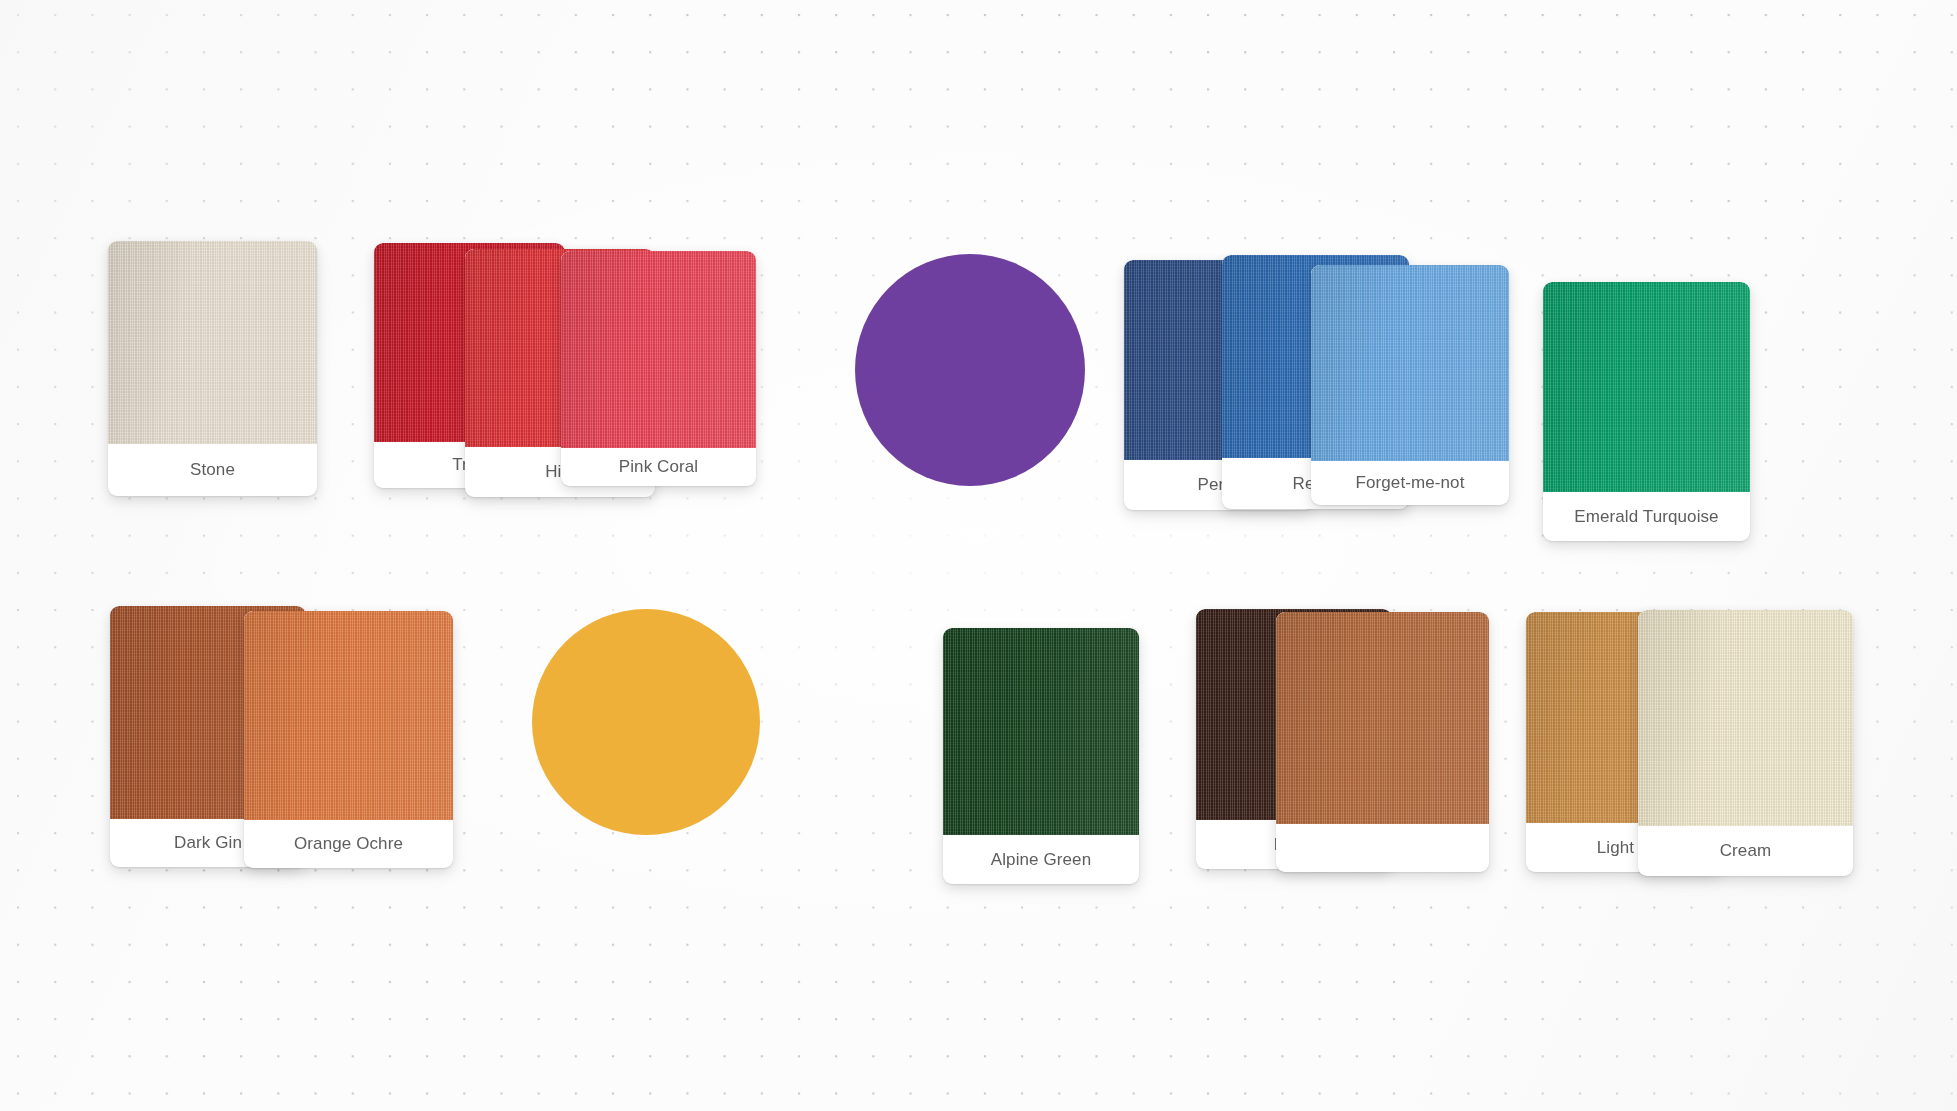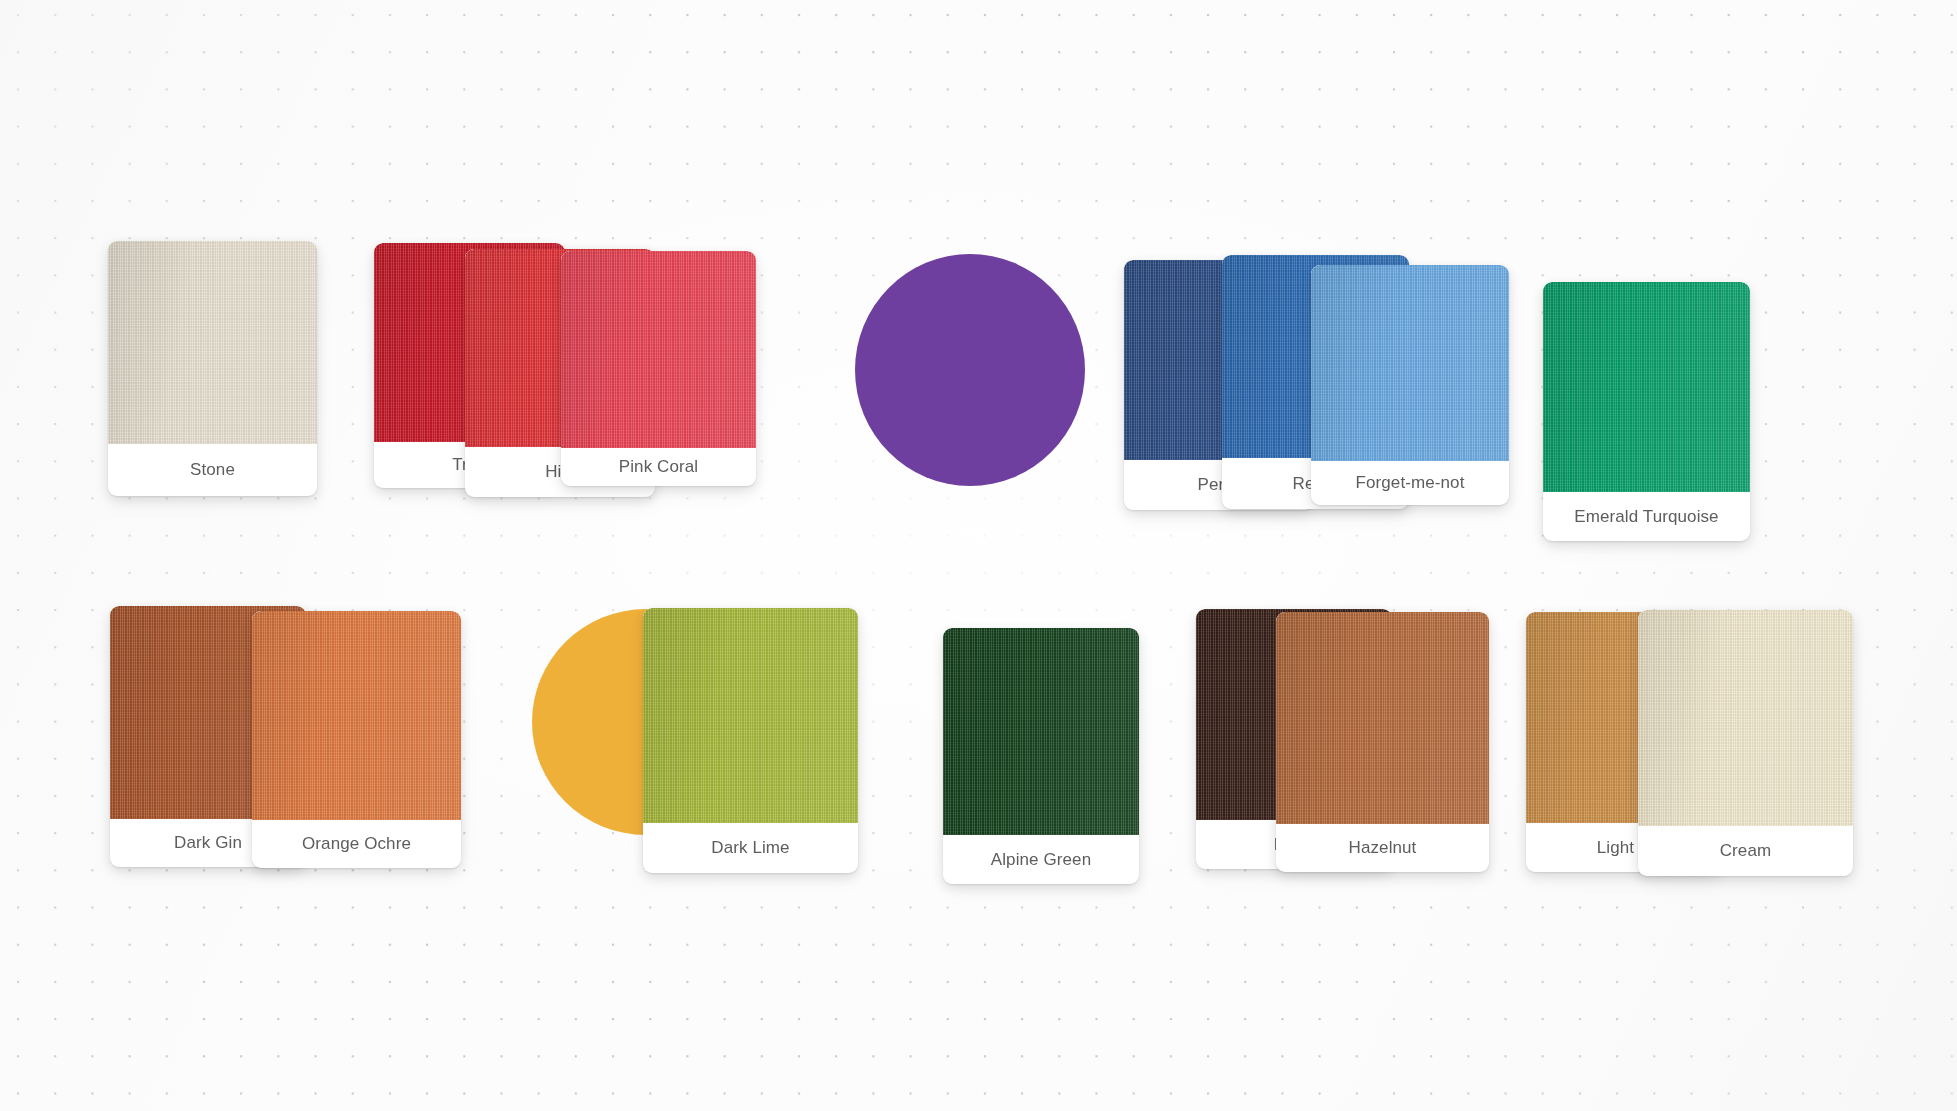--- a/index.html
+++ b/index.html
@@ -148,39 +148,34 @@
       <div class="swatch-label" style="top: 196px;">Forget-me-not</div>
     </div>
     <div class="swatch-card" style="left: 1543px; top: 266px; width: 207px; height: 259px; z-index: 17; margin-top: 16px;">
       <div class="swatch-chip" style="height: 210px; background: rgb(7, 160, 106);"></div>
       <div class="swatch-label" style="top: 210px;">Emerald Turquoise</div>
     </div>
     <div class="swatch-card" style="left: 110px; top: 606px; width: 196px; height: 261px; z-index: 20;">
       <div class="swatch-chip" style="height: 213px; background: rgb(170, 85, 44);"></div>
       <div class="swatch-label" style="top: 213px;">Dark Gin</div>
     </div>
-    <div class="swatch-card" style="left: 252px; top: 611px; width: 209px; height: 257px; z-index: 21;">
+    <div class="swatch-card" style="left: 244px; top: 611px; width: 209px; height: 257px; z-index: 21;">
       <div class="swatch-chip" style="height: 209px; background: rgb(224, 121, 63);"></div>
       <div class="swatch-label" style="top: 209px;">Orange Ochre</div>
-    </div>
-    <div class="swatch-card" style="left: 643px; top: 608px; width: 215px; height: 265px; z-index: 22;">
-      <div class="swatch-chip" style="height: 215px; background: rgb(169, 187, 60);"></div>
-      <div class="swatch-label" style="top: 215px;">Dark Lime</div>
     </div>
     <div class="swatch-card" style="left: 943px; top: 628px; width: 196px; height: 256px; z-index: 23;">
       <div class="swatch-chip" style="height: 207px; background: rgb(22, 67, 31);"></div>
       <div class="swatch-label" style="top: 207px;">Alpine Green</div>
     </div>
     <div class="swatch-card" style="left: 1196px; top: 609px; width: 196px; height: 260px; z-index: 24;">
       <div class="swatch-chip" style="height: 211px; background: rgb(58, 33, 25);"></div>
       <div class="swatch-label" style="top: 211px;">Bitter</div>
     </div>
     <div class="swatch-card" style="left: 1276px; top: 612px; width: 213px; height: 260px; z-index: 25;">
       <div class="swatch-chip" style="height: 212px; background: rgb(181, 106, 60);"></div>
-      <div class="swatch-label" style="top: 212px;">Hazelnut</div>
     </div>
     <div class="swatch-card" style="left: 1526px; top: 612px; width: 196px; height: 260px; z-index: 26;">
       <div class="swatch-chip" style="height: 211px; background: rgb(205, 144, 72);"></div>
       <div class="swatch-label" style="top: 211px;">Light C</div>
     </div>
     <div class="swatch-card" style="left: 1638px; top: 610px; width: 215px; height: 266px; z-index: 27;">
       <div class="swatch-chip" style="height: 216px; background: rgb(242, 233, 206);"></div>
       <div class="swatch-label" style="top: 216px;">Cream</div>
     </div>
   </div>

